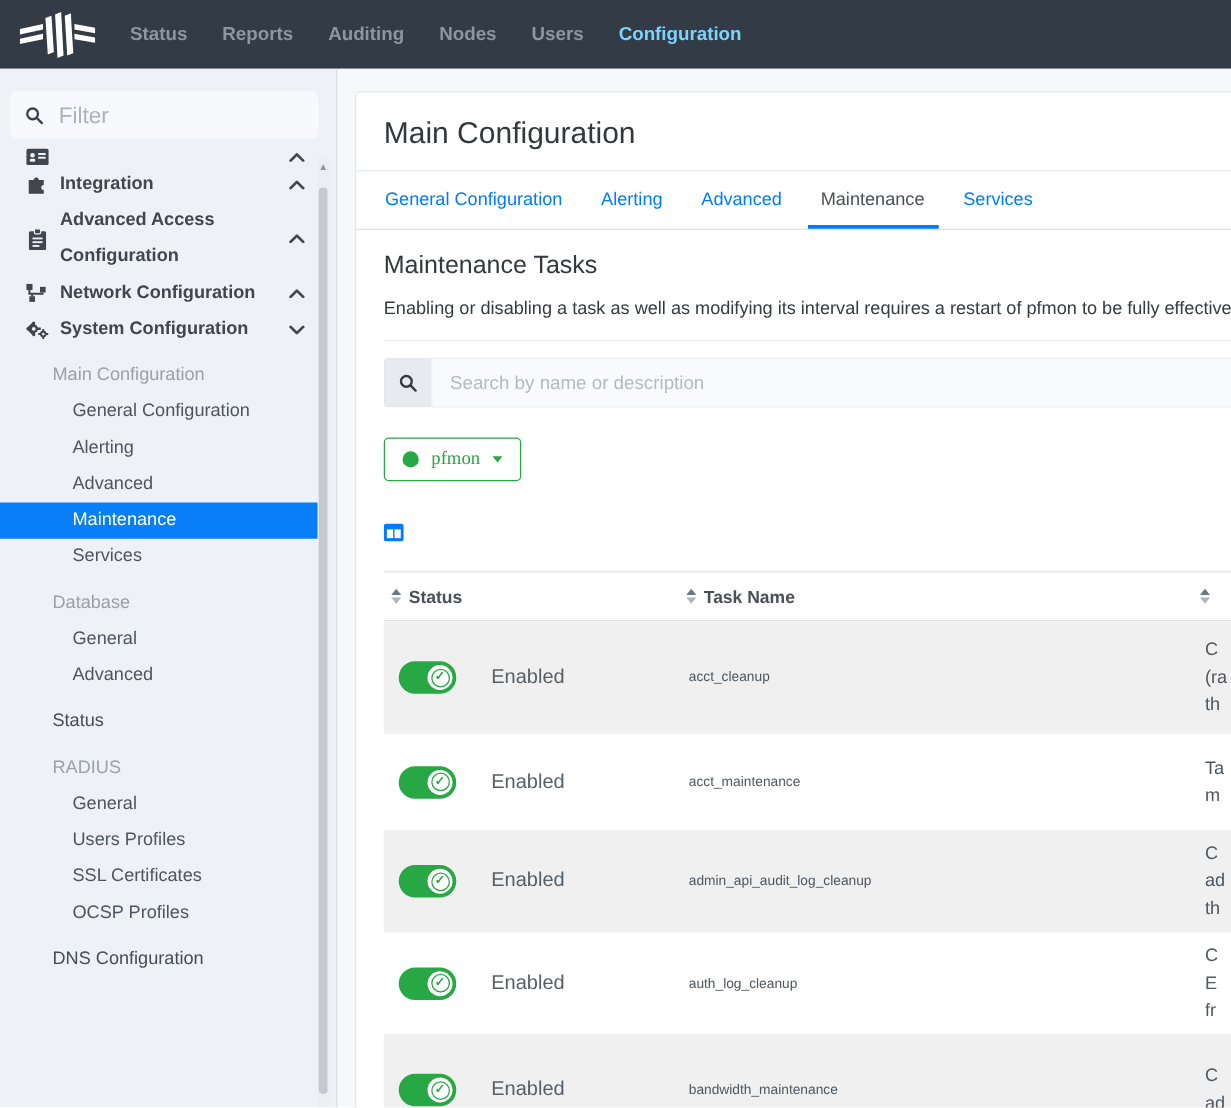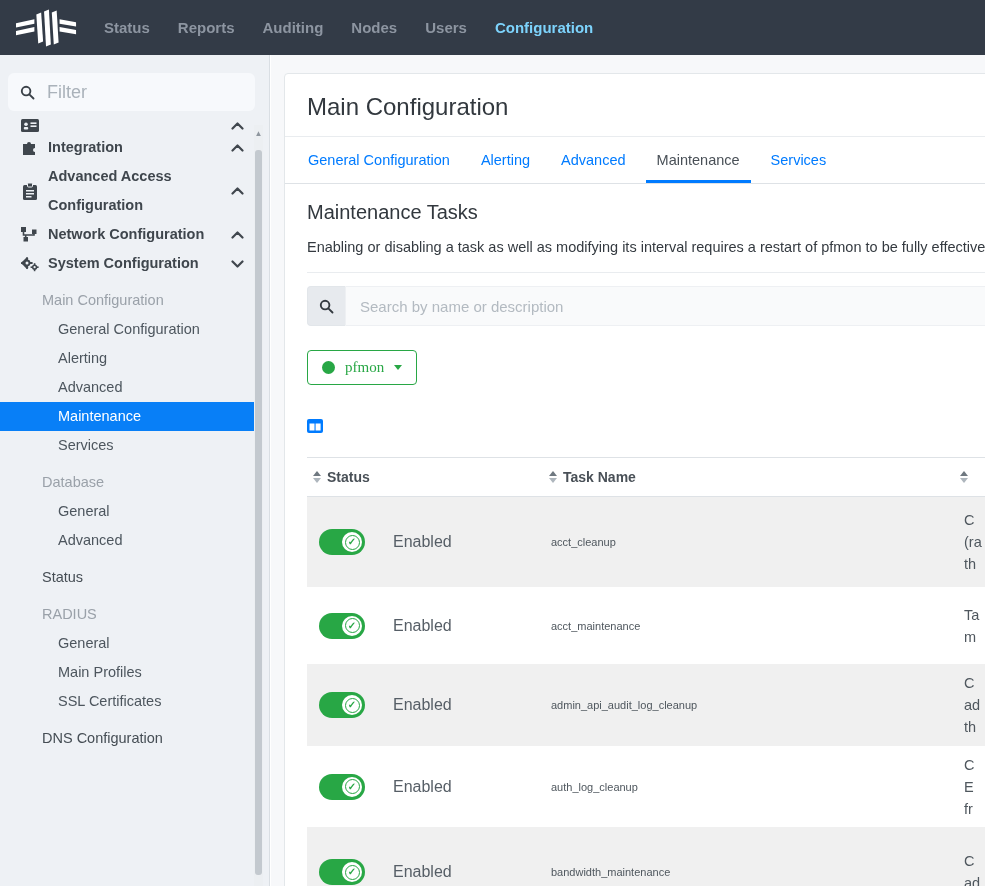--- a/index.html
+++ b/index.html
@@ -298,22 +298,23 @@
       <div class="side-sub">Alerting</div>
       <div class="side-sub">Advanced</div>
       <div class="side-sub active">Maintenance</div>
       <div class="side-sub">Services</div>
       <div class="side-header">Database</div>
       <div class="side-sub">General</div>
       <div class="side-sub">Advanced</div>
       <div class="side-link">Status</div>
       <div class="side-header">RADIUS</div>
       <div class="side-sub">General</div>
-      <div class="side-sub">Main Profiles</div>
+      <div class="side-sub">Users Profiles</div>
       <div class="side-sub">SSL Certificates</div>
+      <div class="side-sub">OCSP Profiles</div>
       <div class="side-link">DNS Configuration</div>
     </div>
 
   <div class="sb-track">
     <div class="sb-arrow">▲</div>
     <div class="sb-thumb"></div>
   </div>
 </div>
 
 <div class="main">

